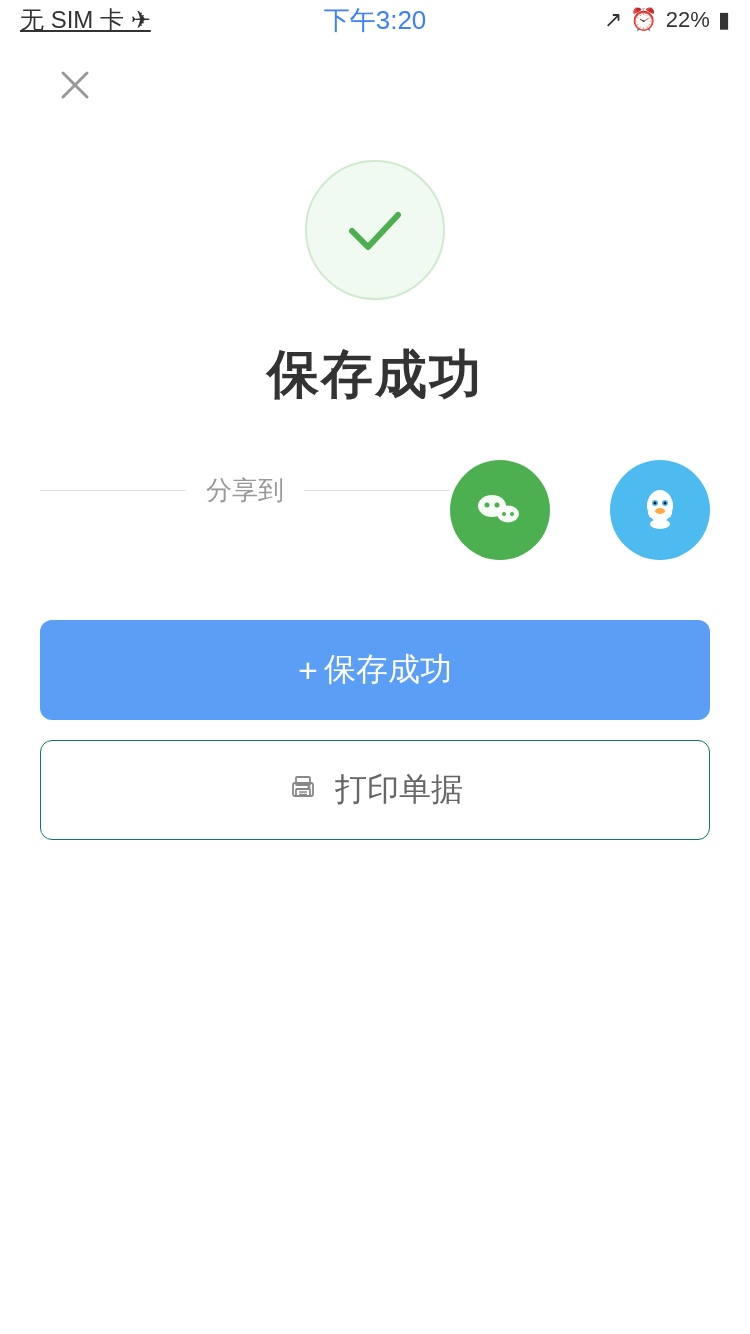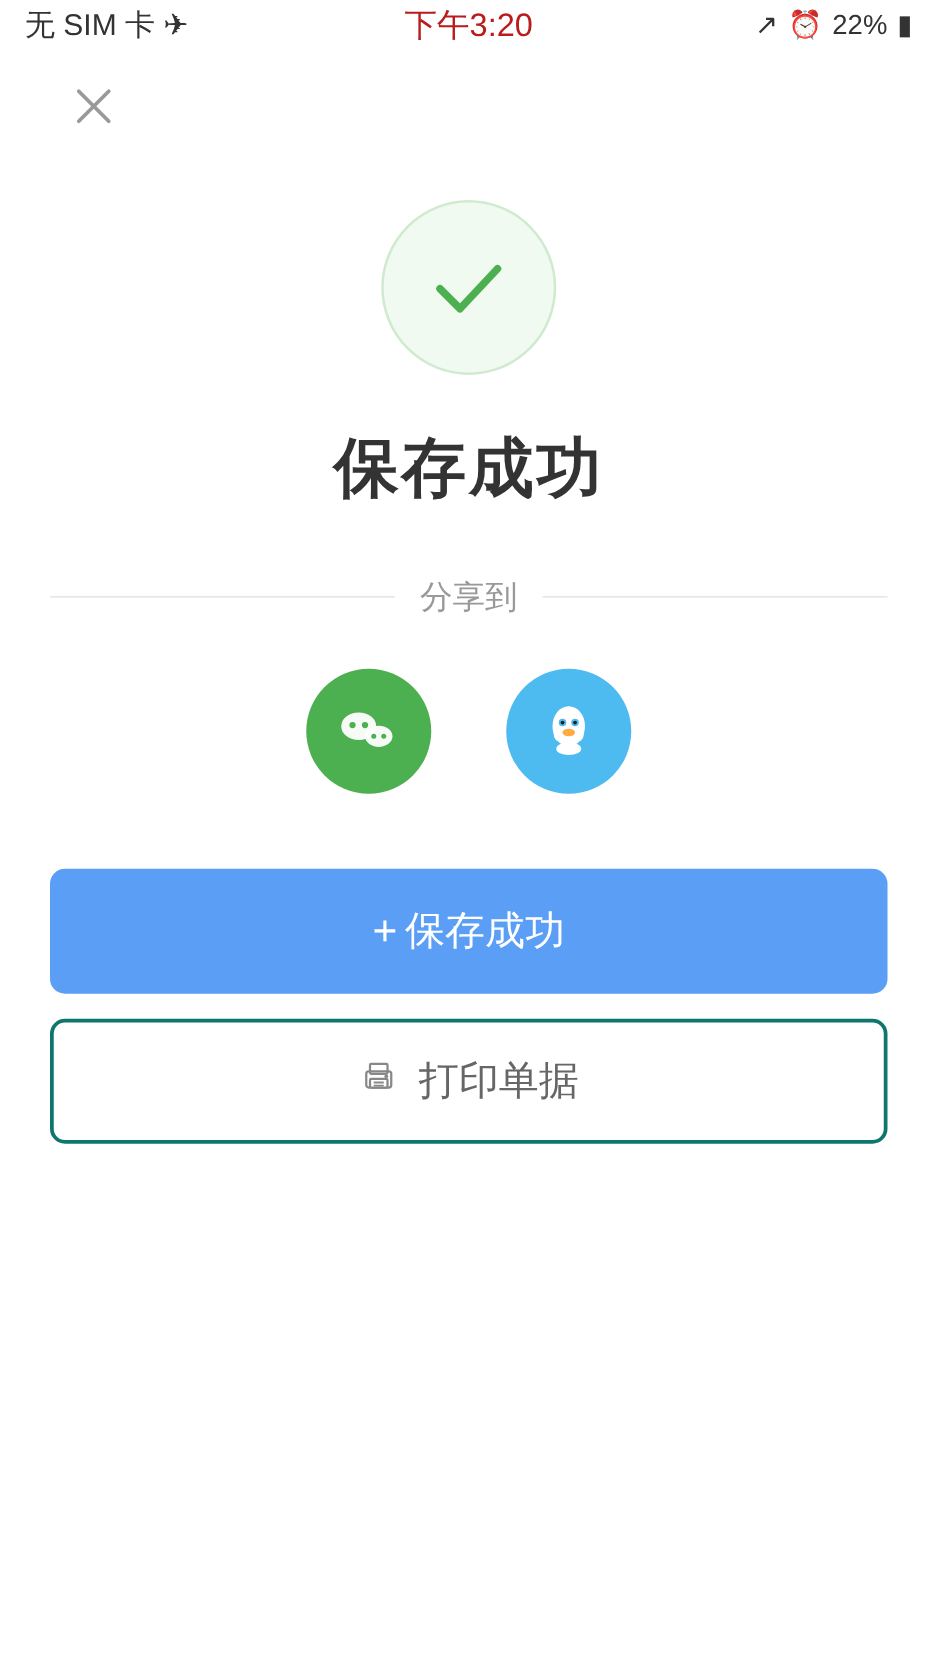--- a/index.html
+++ b/index.html
@@ -25,25 +25,26 @@
       justify-content: space-between;
       padding: 0 20px;
       flex-shrink: 0;
     }
     .status-left {
       display: flex;
       align-items: center;
       gap: 8px;
       font-size: 24px;
       color: #333;
+      text-decoration: underline;
     }
     .status-center {
       font-size: 26px;
       font-weight: 500;
-      color: #b91c1c;
+      color: #3b82f6;
       position: absolute;
       left: 50%;
       transform: translateX(-50%);
     }
     .status-right {
       display: flex;
       align-items: center;
       gap: 8px;
       font-size: 22px;
       color: #333;
@@ -94,21 +95,21 @@
       font-weight: 700;
       color: #333333;
       margin-bottom: 50px;
       letter-spacing: 2px;
     }
 
     
     .share-section {
       width: 100%;
       display: flex;
-      flex-direction: column;
+      flex-direction: row;
       align-items: center;
       margin-bottom: 50px;
     }
     .share-divider {
       width: 100%;
       display: flex;
       align-items: center;
       gap: 20px;
       margin-bottom: 40px;
     }
@@ -158,21 +159,21 @@
       gap: 16px;
       cursor: pointer;
     }
     .btn-primary {
       background: #5B9EF5;
       color: #ffffff;
     }
     .btn-secondary {
       background: #ffffff;
       color: #666666;
-      border: 3px solid #0f766e;
+      border: 1px solid #0f766e;
     }
   </style>
 </head>
 <body>
 
 <div class="status-bar">
   <div class="status-left">
     <span>无 SIM 卡 ✈</span>
   </div>
   <div class="status-center">下午3:20</div>

